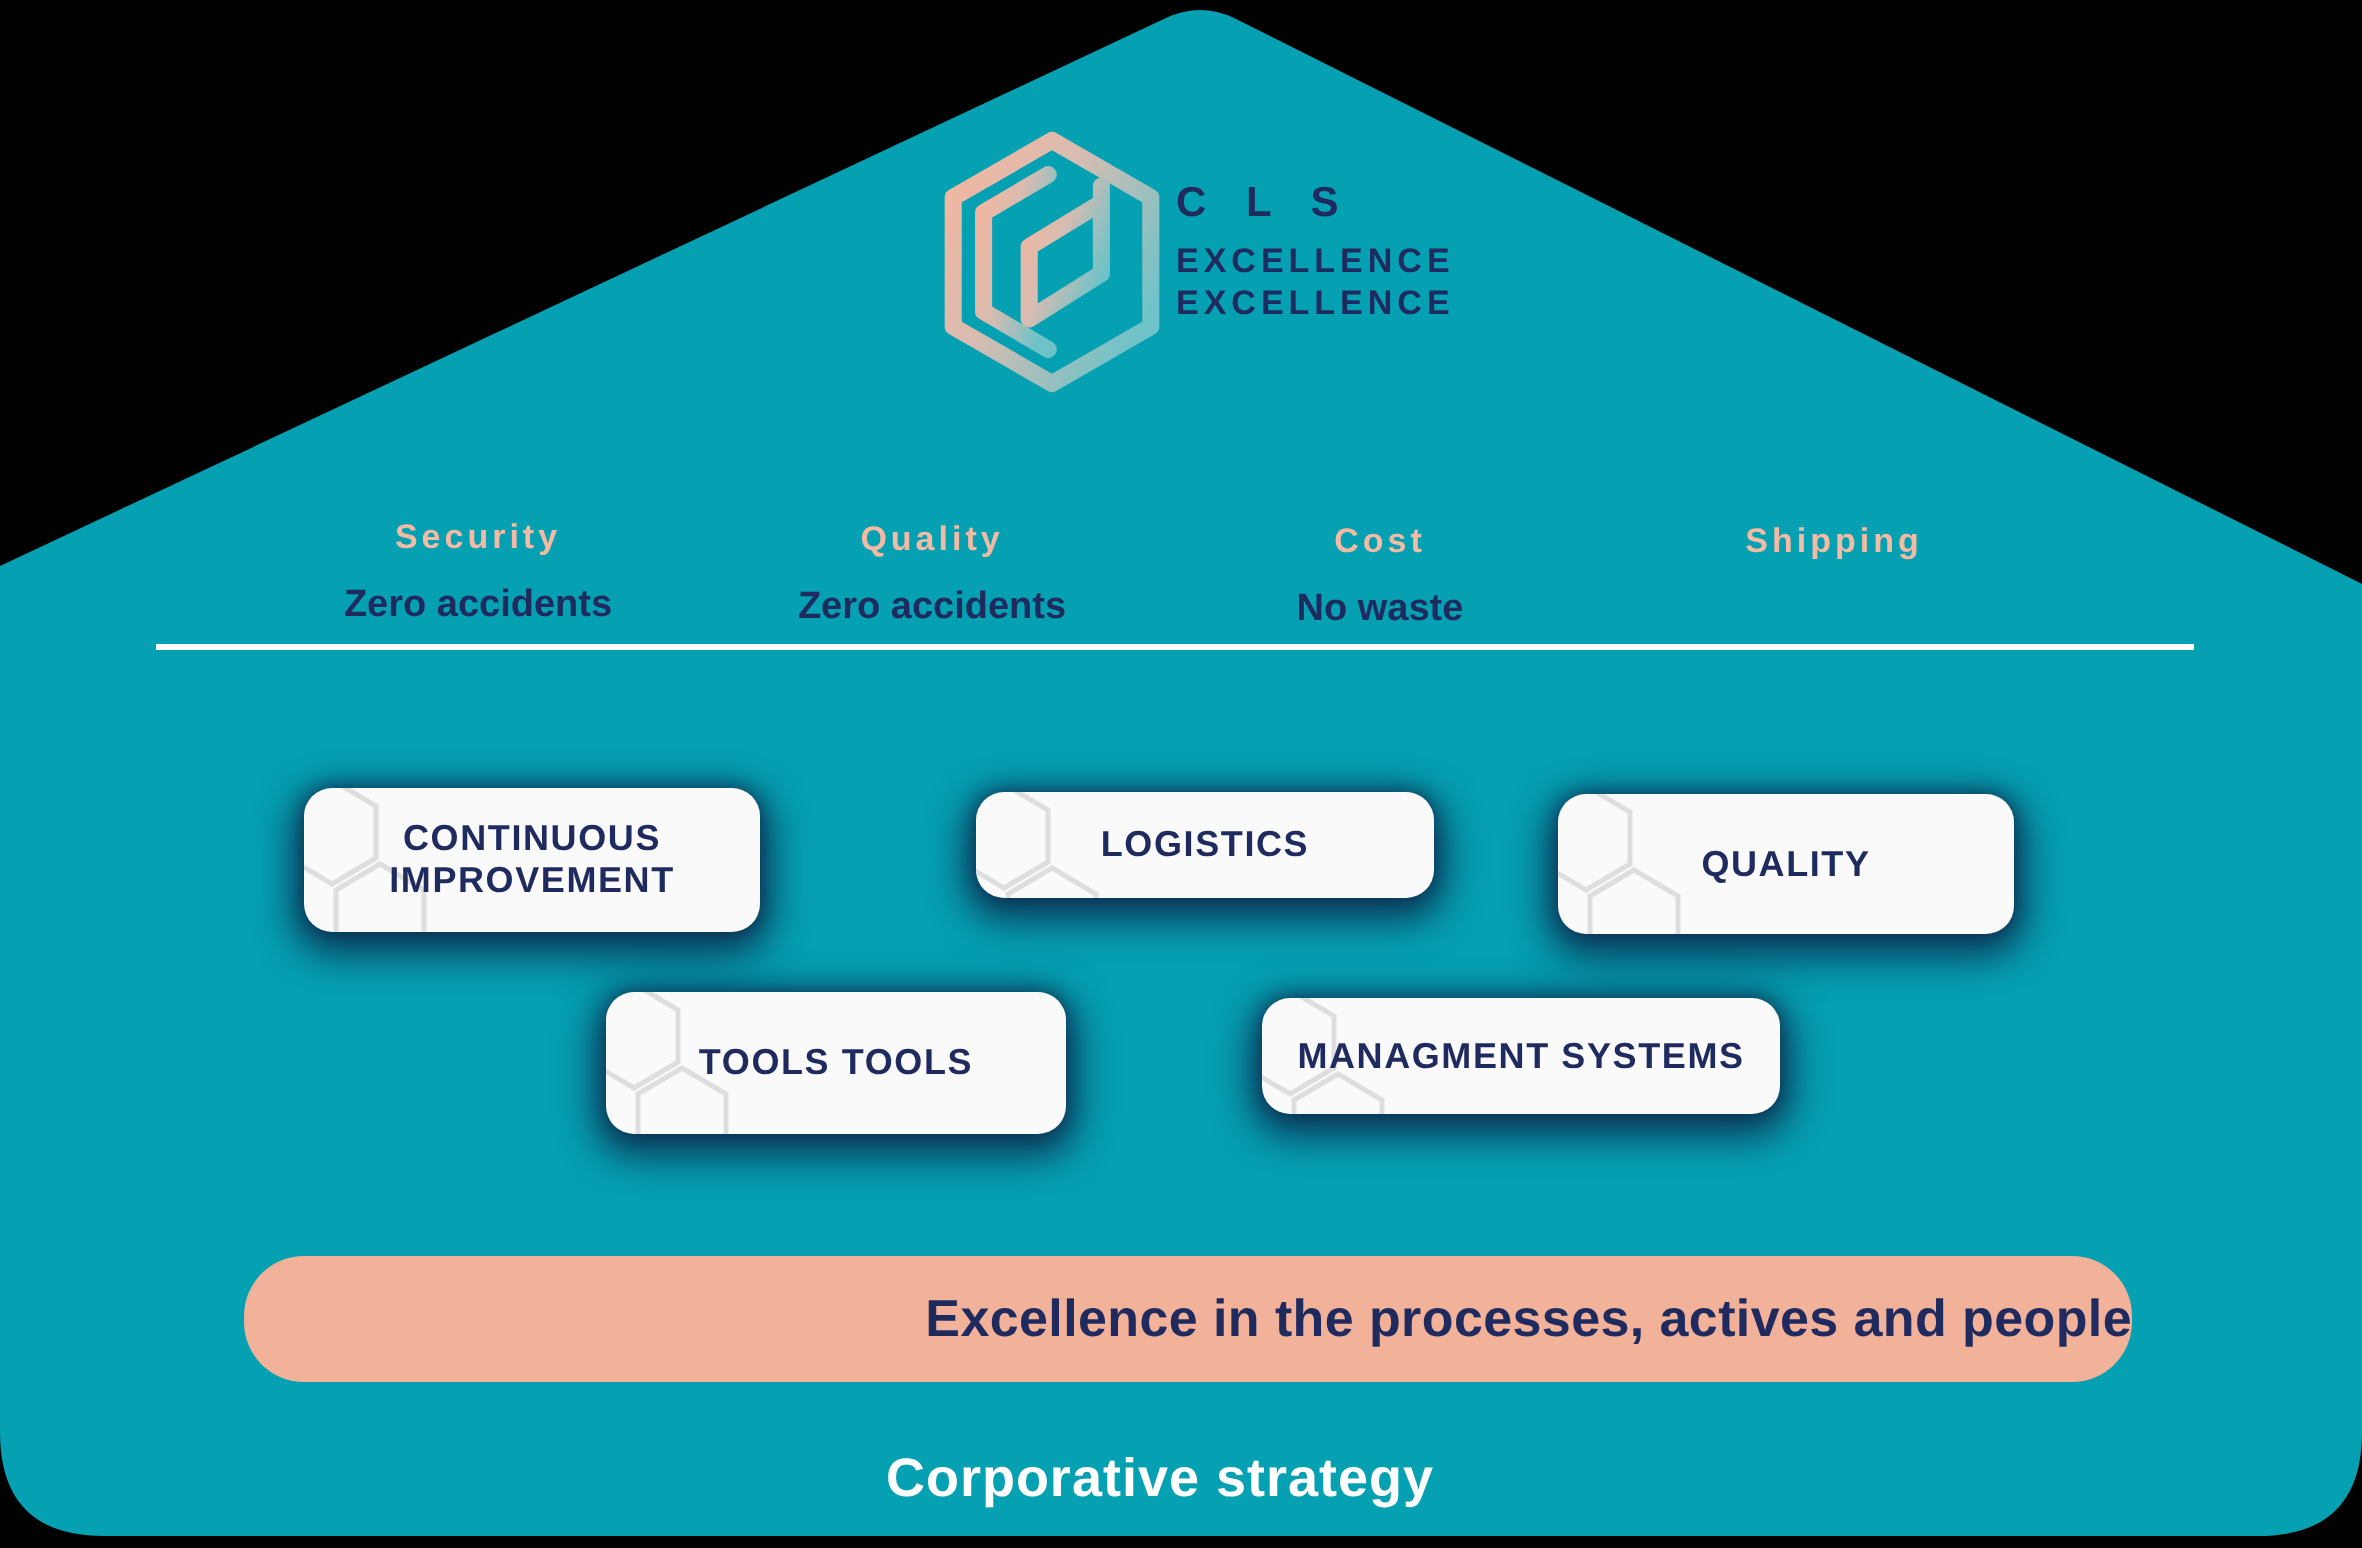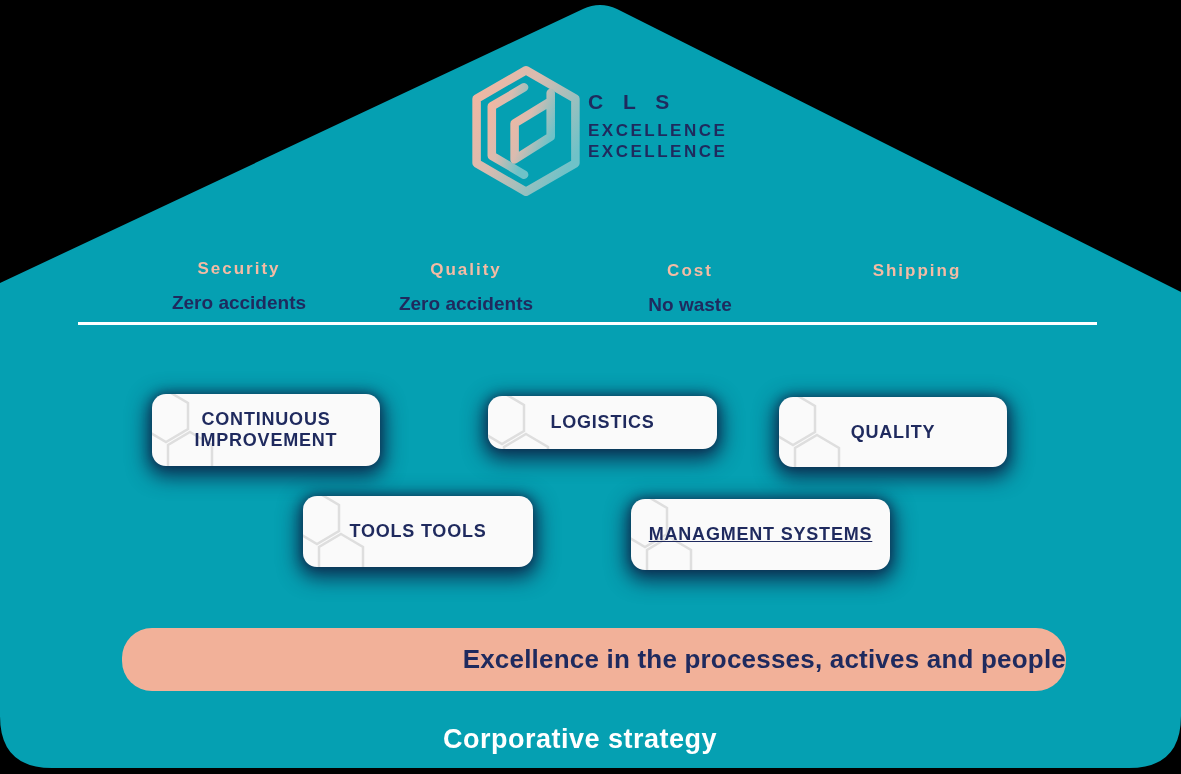--- a/index.html
+++ b/index.html
@@ -33,21 +33,21 @@
     display:flex; align-items:center; justify-content:center; text-align:center;
     color:#1F2A5E; font-weight:bold; font-size:18px; letter-spacing:0.8px;
     box-shadow:0 6px 20px 5px rgba(13,35,72,0.85), 0 0 8px 1px rgba(13,35,72,0.5);
   }
   .module .label { position:relative; z-index:2; padding:0 14px; }
   .module .hexdeco { position:absolute; left:-14px; top:-6px; z-index:1; }
   .module.m0 { left:152px; top:394px; width:228px; height:72px; }
   .module.m1 { left:488px; top:396px; width:229px; height:53px; }
   .module.m2 { left:779px; top:397px; width:228px; height:70px; }
   .module.m3 { left:303px; top:496px; width:230px; height:71px; }
-  .module.m4 { left:631px; top:499px; width:259px; height:71px;text-decoration:underline; }
+  .module.m4 { left:631px; top:499px; width:259px; height:58px; }
 
   
   .banner {
     position:absolute; left:122px; top:628px; width:944px; height:63px;
     background:#F2B199; border-radius:30px;
     display:flex; align-items:center; justify-content:flex-end;
   }
   .banner .label { color:#1F2A5E; font-weight:bold; font-size:26px; letter-spacing:0.2px; }
 
   

